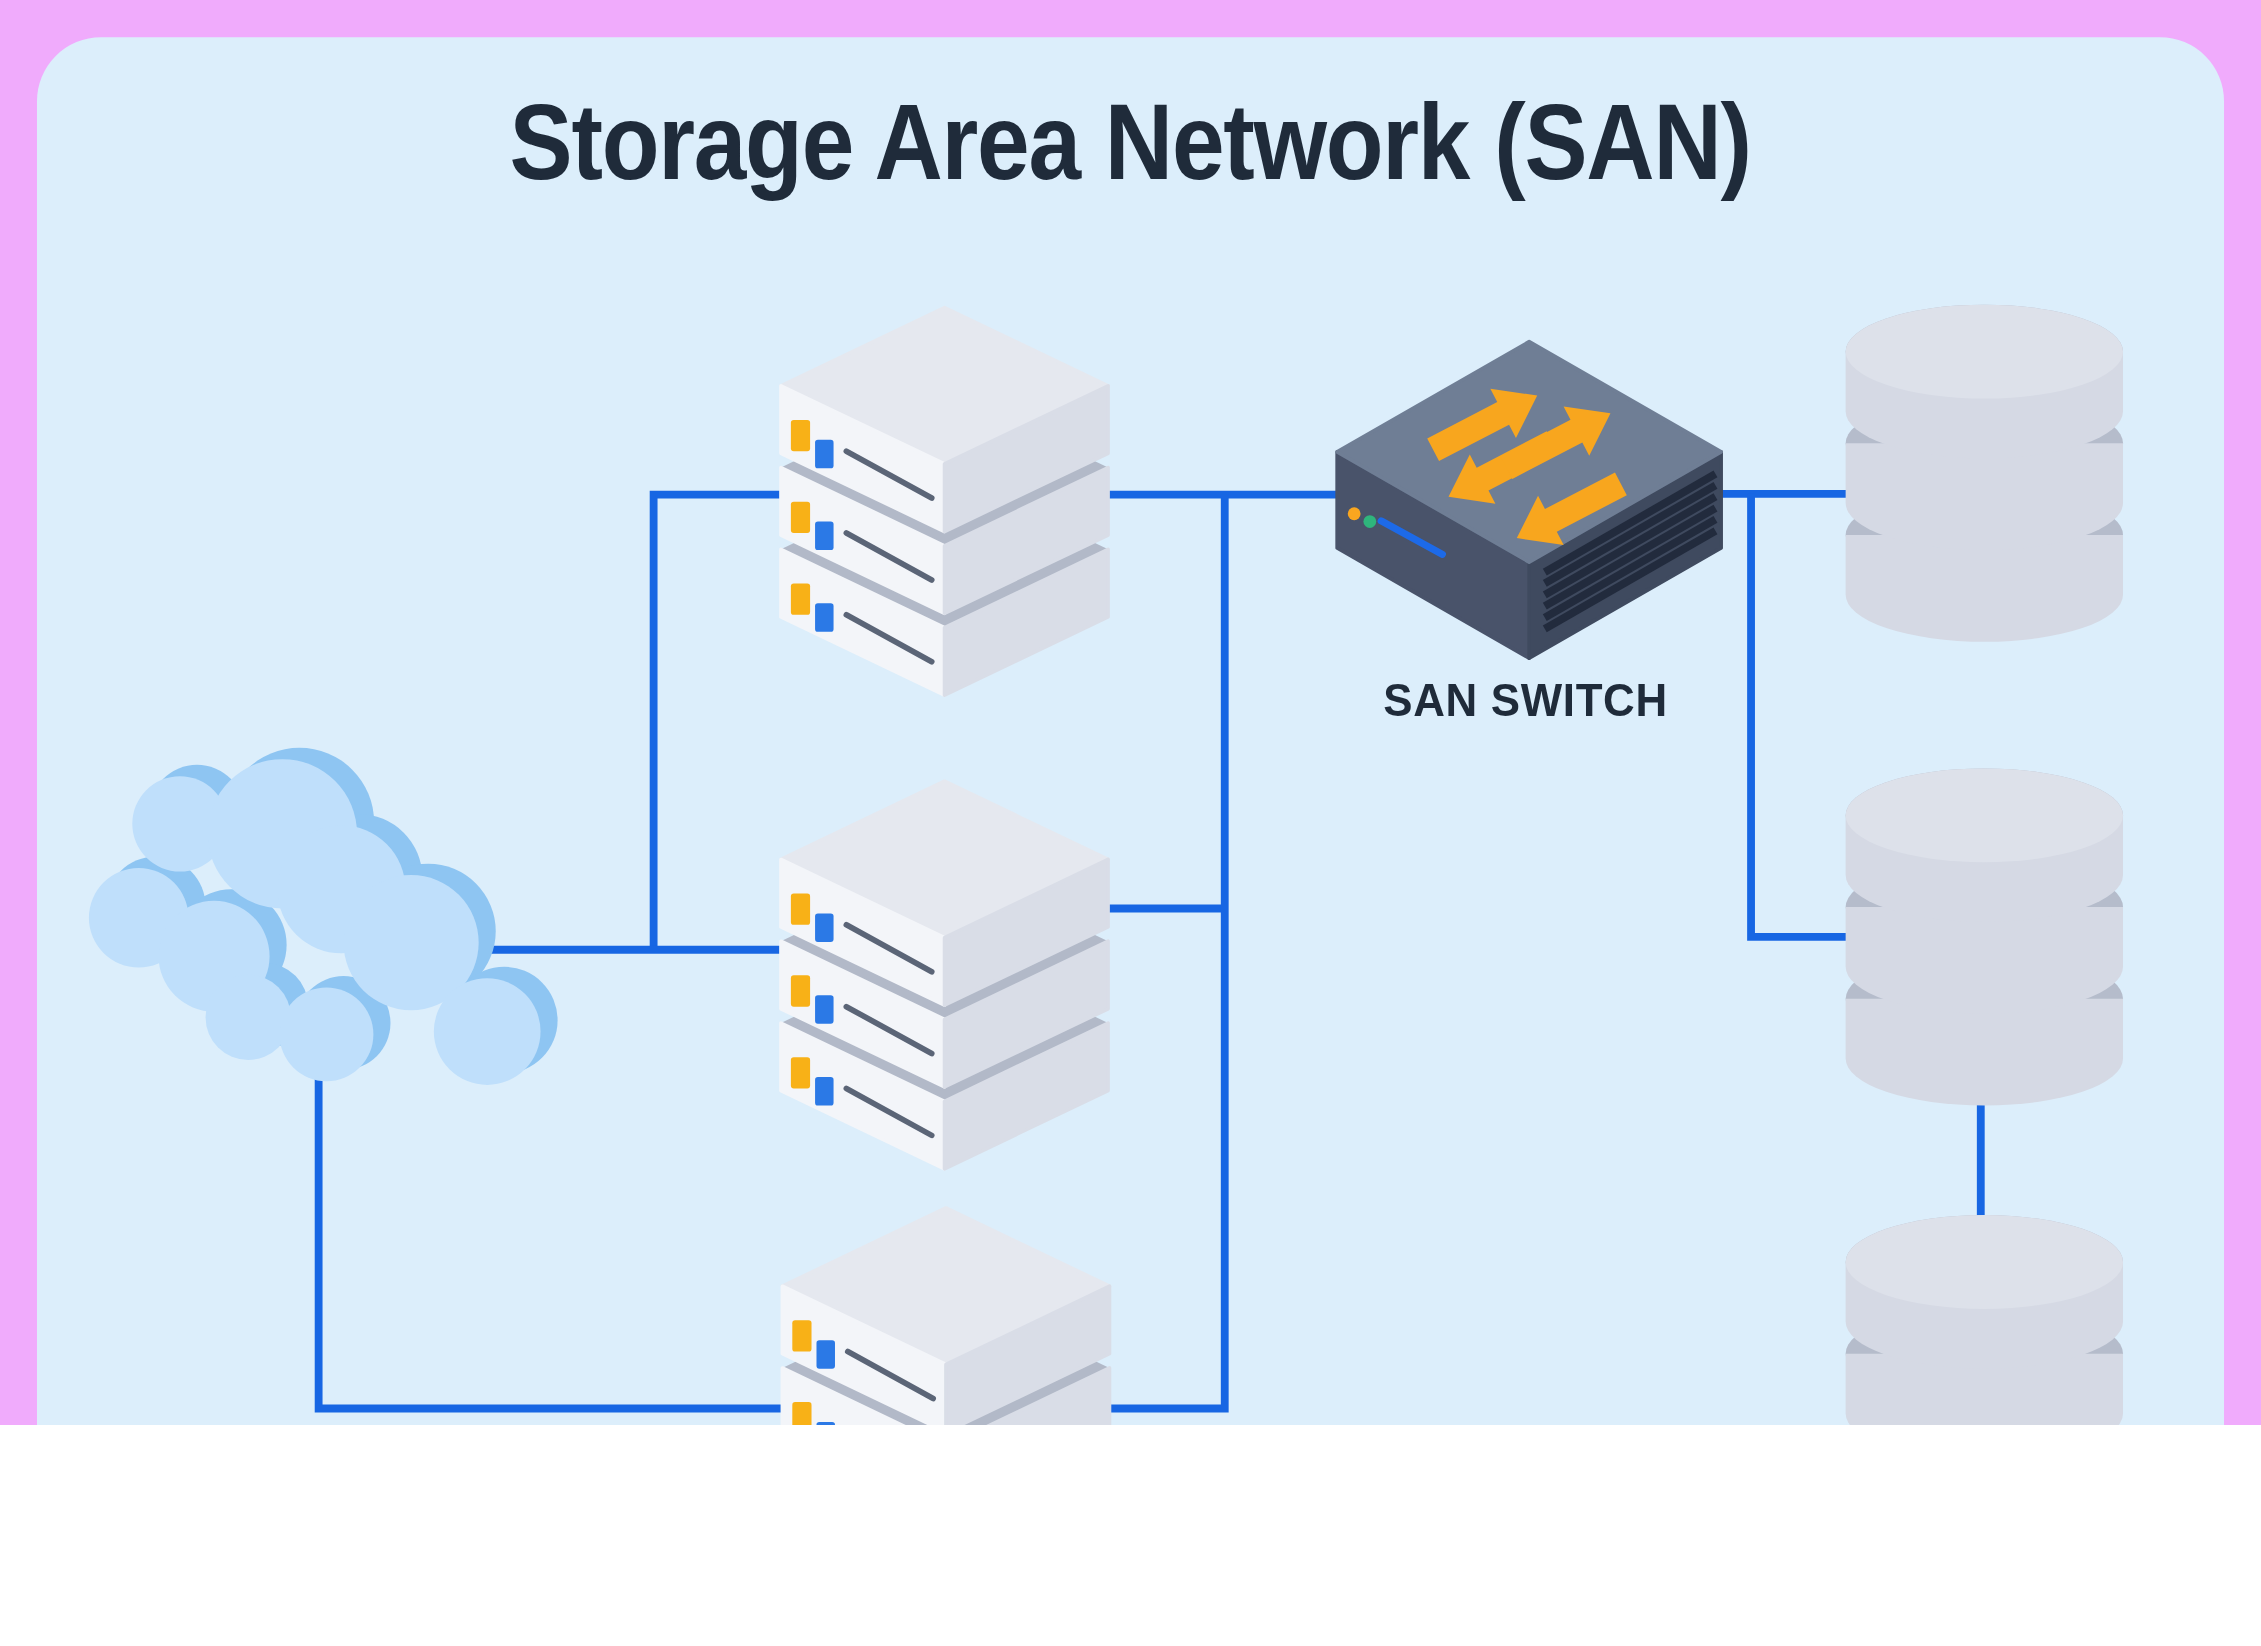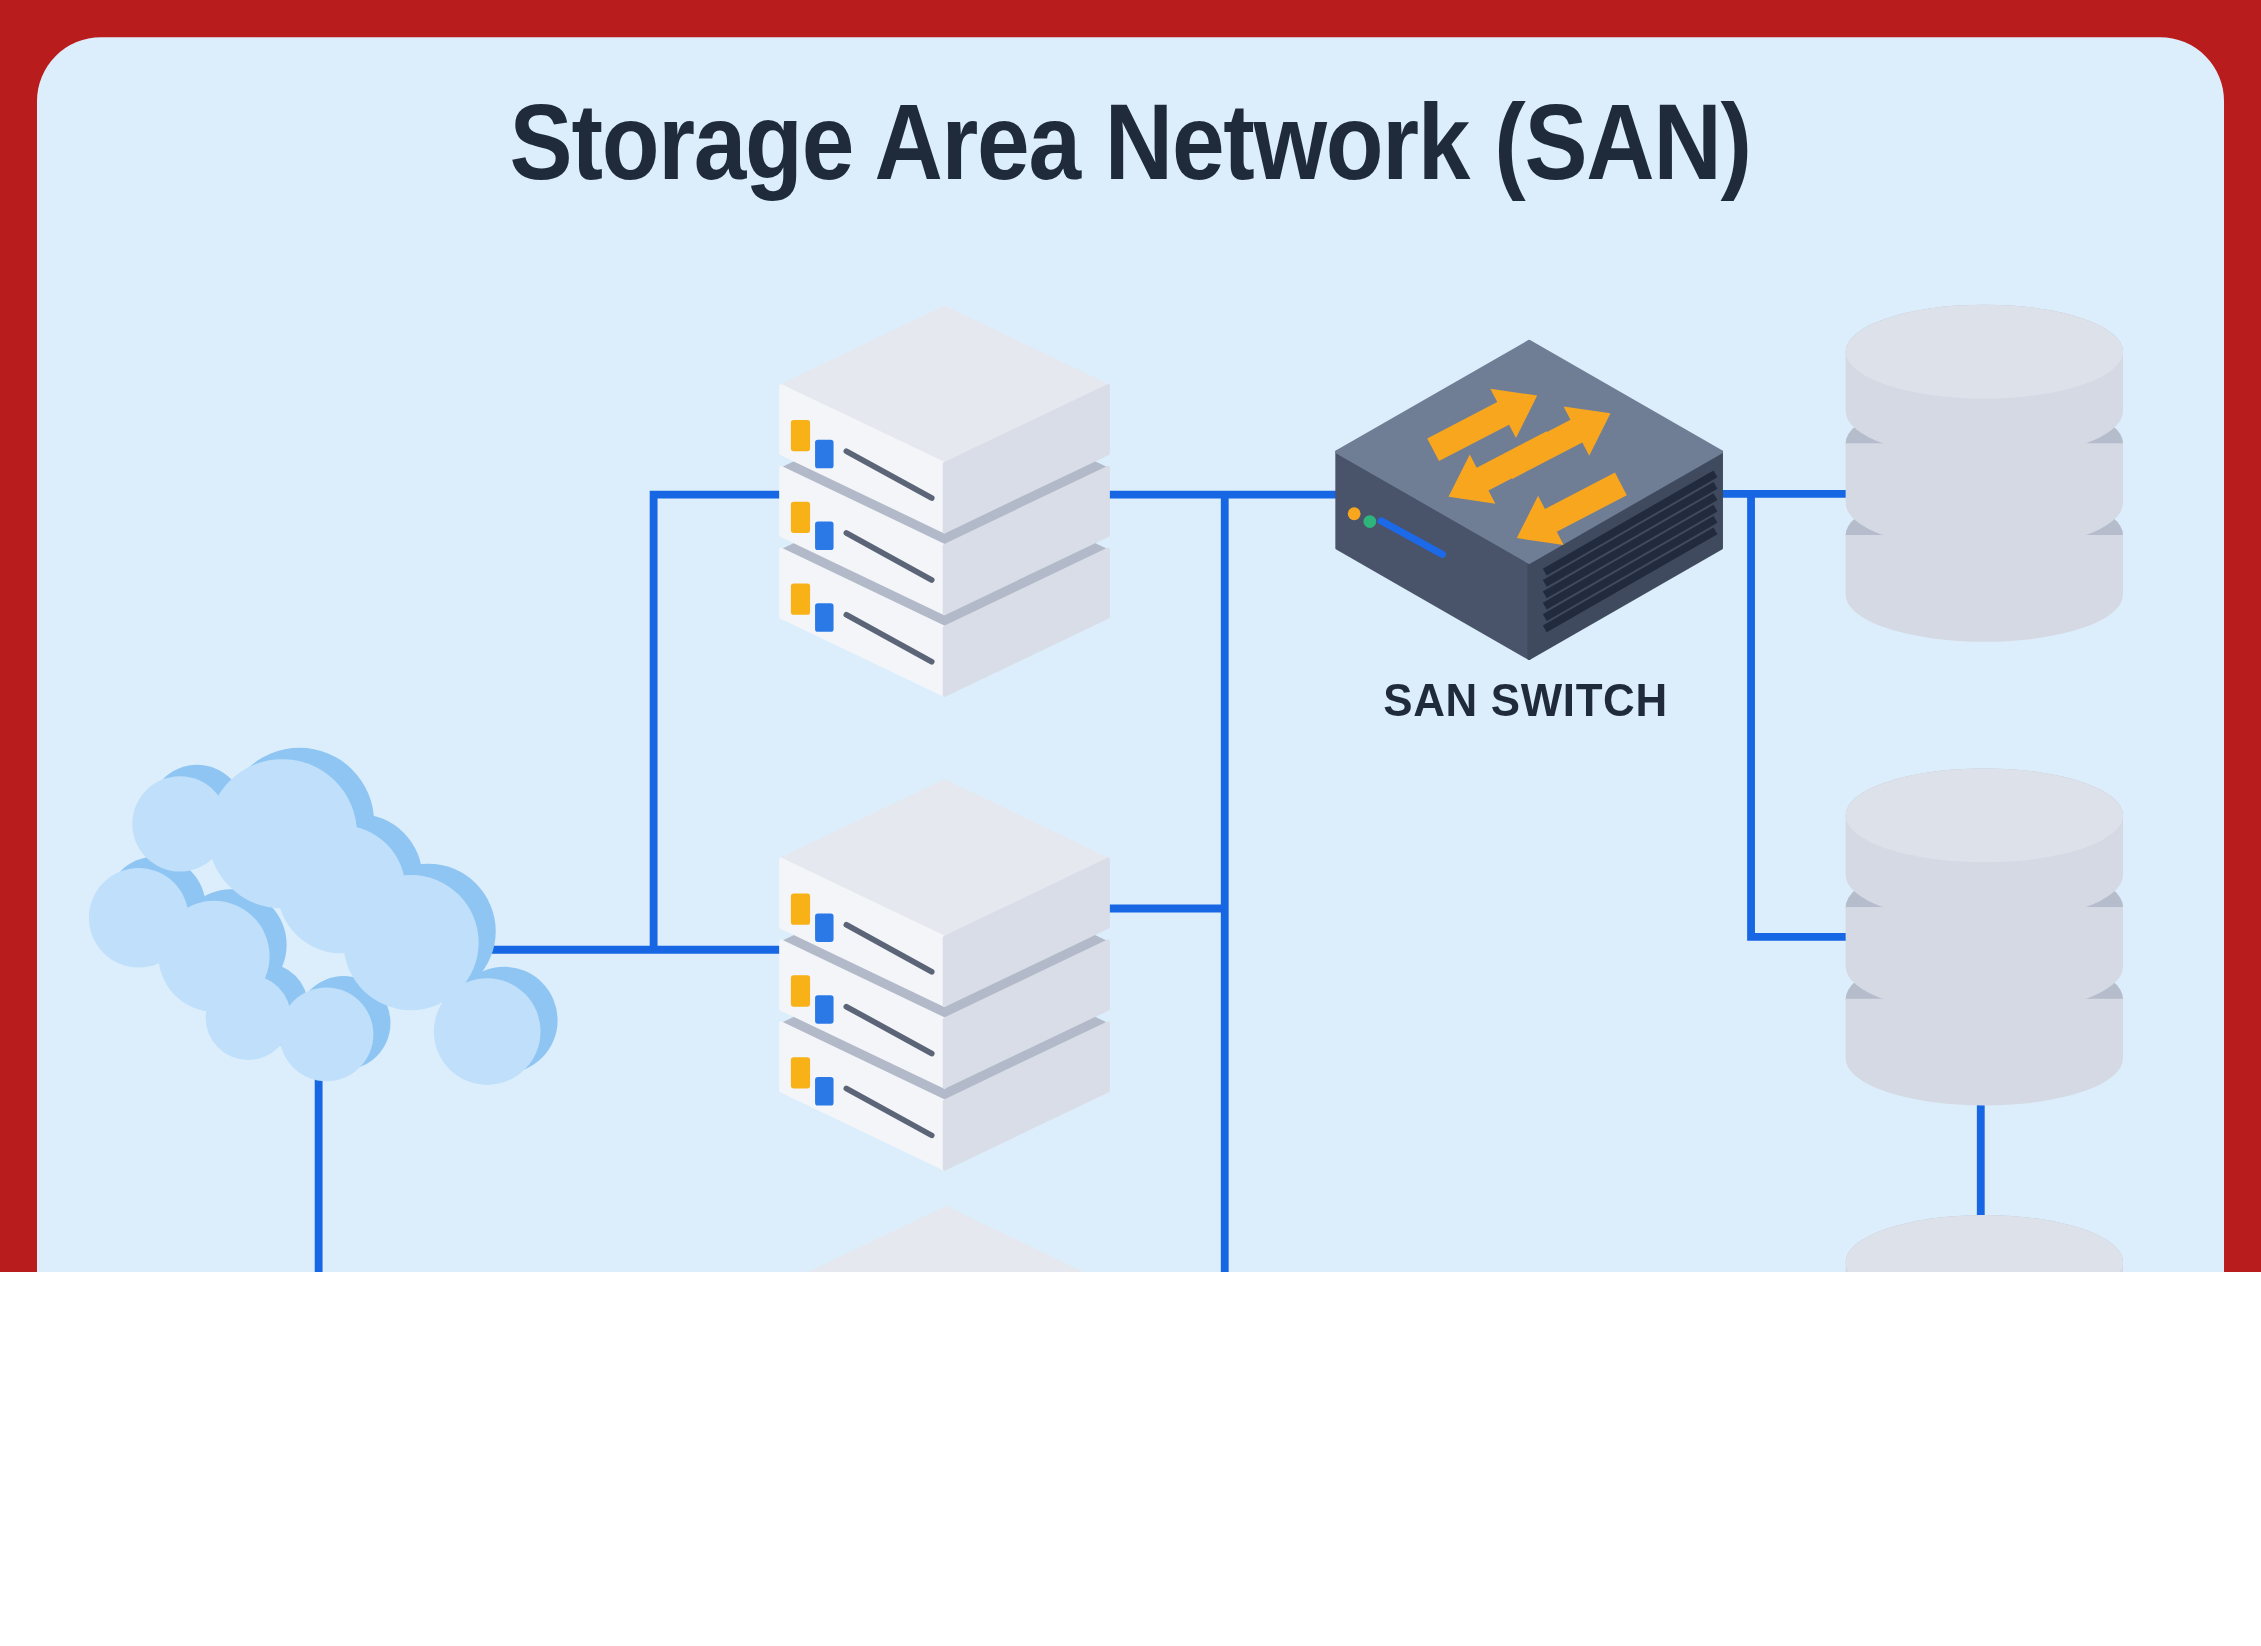--- a/index.html
+++ b/index.html
@@ -1,16 +1,16 @@
 <!DOCTYPE html>
 <html style="font-size:11.4px"><head>
 <meta charset="utf-8">
 <style>
   html,body{margin:0;padding:0;background:#ffffff;}
-  .canvas{position:relative;width:2261px;height:1272px;background:#b91c1c;overflow:hidden;}
+  .canvas{position:relative;width:2261px;height:1425px;background:#f0abfc;overflow:hidden;}
   svg{display:block;}
   .title-text{font-family:"Liberation Sans",sans-serif;font-weight:bold;font-size:150px;fill:#1f2b3a;letter-spacing:-2px;}
   .switch-label-text{font-family:"Liberation Sans",sans-serif;font-weight:bold;font-size:66px;fill:#1f2b3a;letter-spacing:1px;}
 </style>
 </head>
 <body>
 
 <div class="canvas">
 <svg width="2261" height="1647" viewBox="0 0 3179 2315" xmlns="http://www.w3.org/2000/svg">
 

